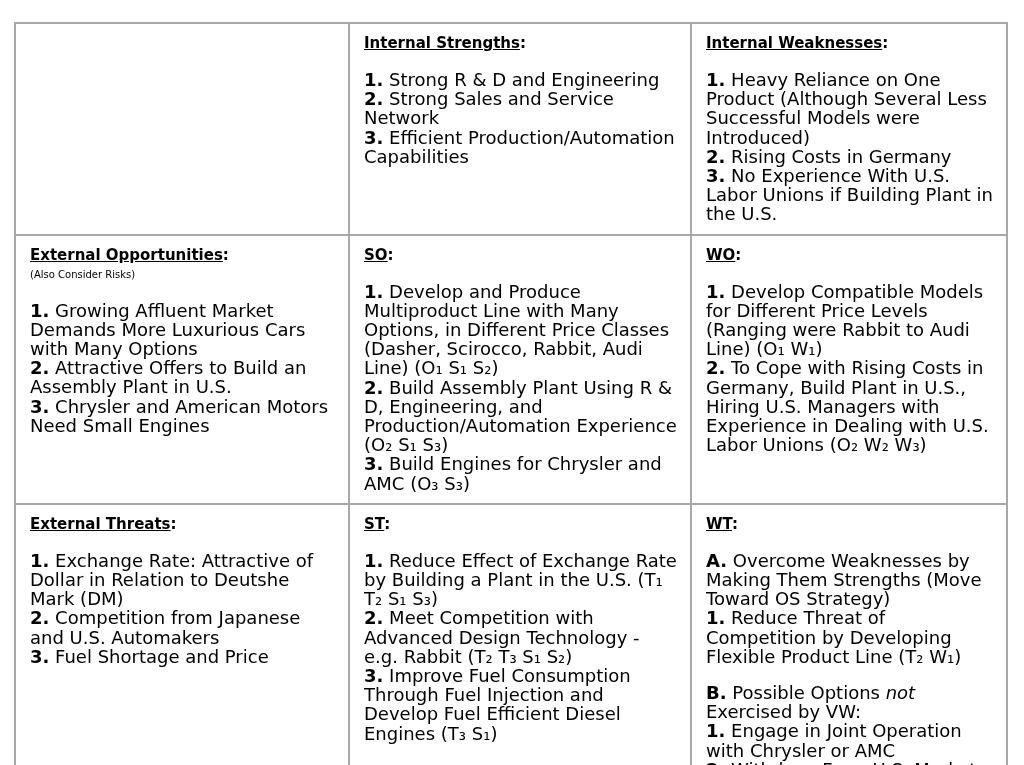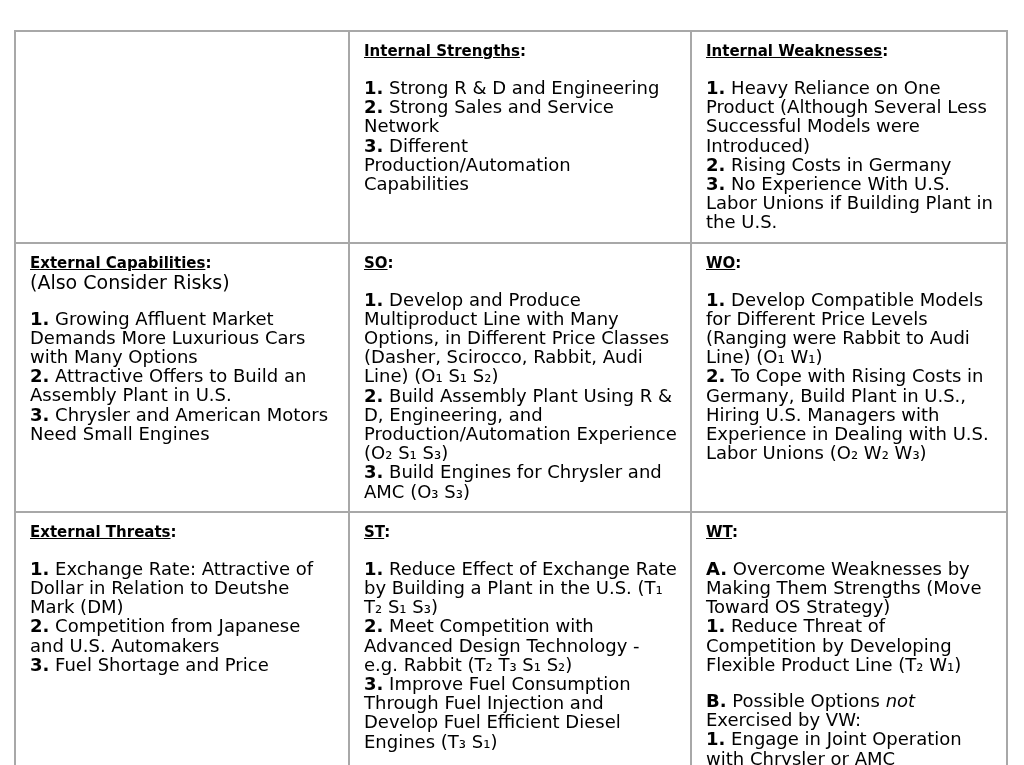--- a/index.html
+++ b/index.html
@@ -13,21 +13,21 @@
     font-family: "DejaVu Sans", sans-serif;
     color: #000000;
     overflow: hidden;
   }
 
   .page {
     position: relative;
     width: 948px;
     height: 765px;
     box-sizing: border-box;
-    padding: 30px 18px 13px 14px;
+    padding: 22px 18px 13px 14px;
   }
 
   table.swot {
     width: 992px;
     height: 738px;
     border-collapse: collapse;
     table-layout: fixed;
     background: #ffffff;
   }
 
@@ -52,21 +52,21 @@
     font-size: 15px;
     font-weight: bold;
     line-height: 19px;
     margin: 0 0 0 0;
     white-space: nowrap;
   }
   .cell-head .u {
     text-decoration: underline;
   }
   .cell-sub {
-    font-size: 19px;
+    font-size: 10px;
     font-weight: normal;
     line-height: 19px;
     margin: 0;
   }
 
   .body-block {
     font-size: 15px;
     line-height: 19.2px;
     margin-top: 17px;
   }
@@ -98,37 +98,37 @@
     <tbody>
 
       <tr class="r1">
         <td class="empty-cell"></td>
 
         <td>
           <p class="cell-head"><span class="u">Internal Strengths</span><span>:</span></p>
           <div class="body-block">
             <p class="item"><span class="n">1.</span><span> Strong R &amp; D and Engineering</span></p>
             <p class="item"><span class="n">2.</span><span> Strong Sales and Service Network</span></p>
-            <p class="item"><span class="n">3.</span><span> Different Production/Automation Capabilities</span></p>
+            <p class="item"><span class="n">3.</span><span> Efficient Production/Automation Capabilities</span></p>
           </div>
         </td>
 
         <td>
           <p class="cell-head"><span class="u">Internal Weaknesses</span><span>:</span></p>
           <div class="body-block">
             <p class="item"><span class="n">1.</span><span> Heavy Reliance on One Product (Although Several Less Successful Models were Introduced)</span></p>
             <p class="item"><span class="n">2.</span><span> Rising Costs in Germany</span></p>
             <p class="item"><span class="n">3.</span><span> No Experience With U.S. Labor Unions if Building Plant in the U.S.</span></p>
           </div>
         </td>
       </tr>
 
       <tr class="r2">
         <td>
-          <p class="cell-head"><span class="u">External Capabilities</span><span>:</span></p>
+          <p class="cell-head"><span class="u">External Opportunities</span><span>:</span></p>
           <p class="cell-sub">(Also Consider Risks)</p>
           <div class="body-block">
             <p class="item"><span class="n">1.</span><span> Growing Affluent Market Demands More Luxurious Cars with Many Options</span></p>
             <p class="item"><span class="n">2.</span><span> Attractive Offers to Build an Assembly Plant in U.S.</span></p>
             <p class="item"><span class="n">3.</span><span> Chrysler and American Motors Need Small Engines</span></p>
           </div>
         </td>
 
         <td>
           <p class="cell-head"><span class="u">SO</span><span>:</span></p>

